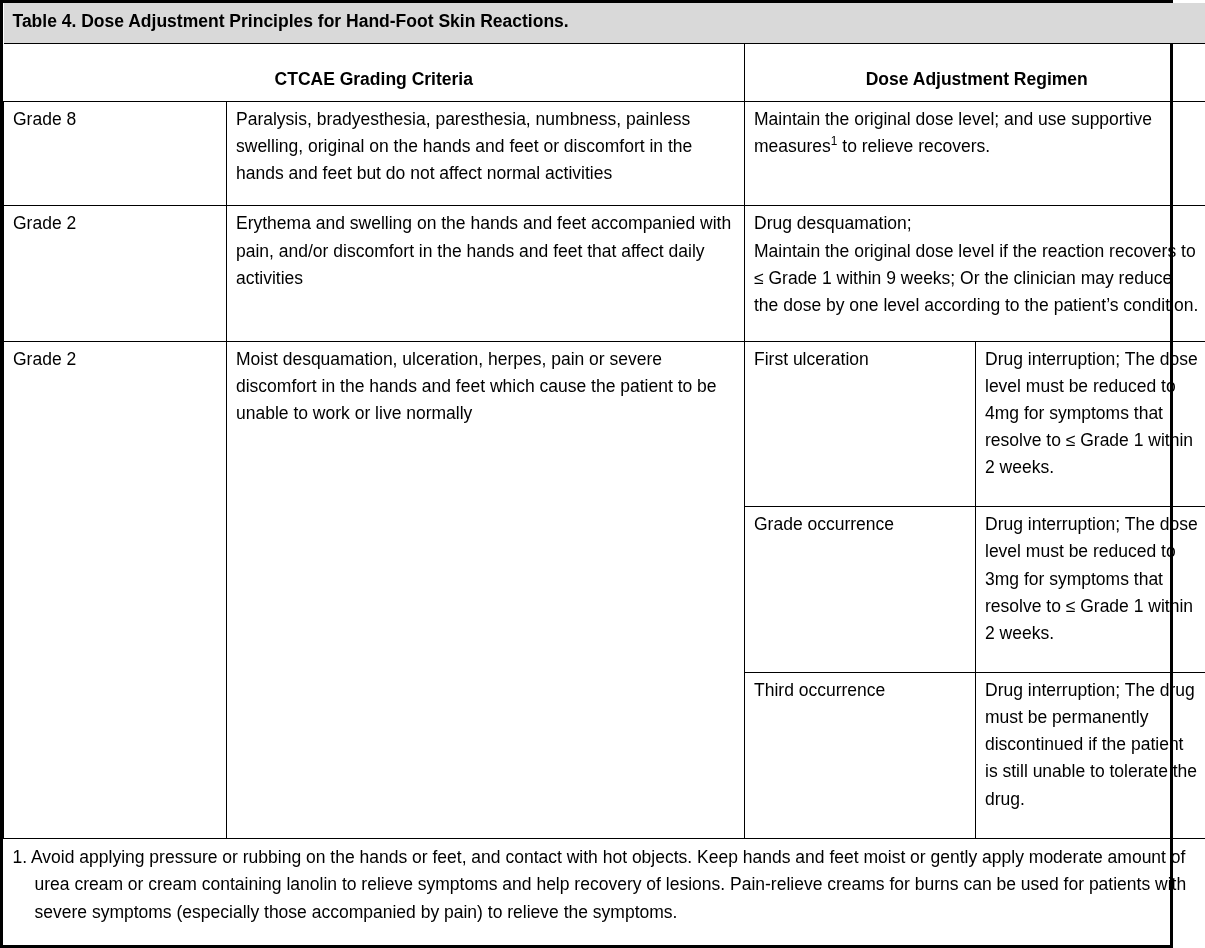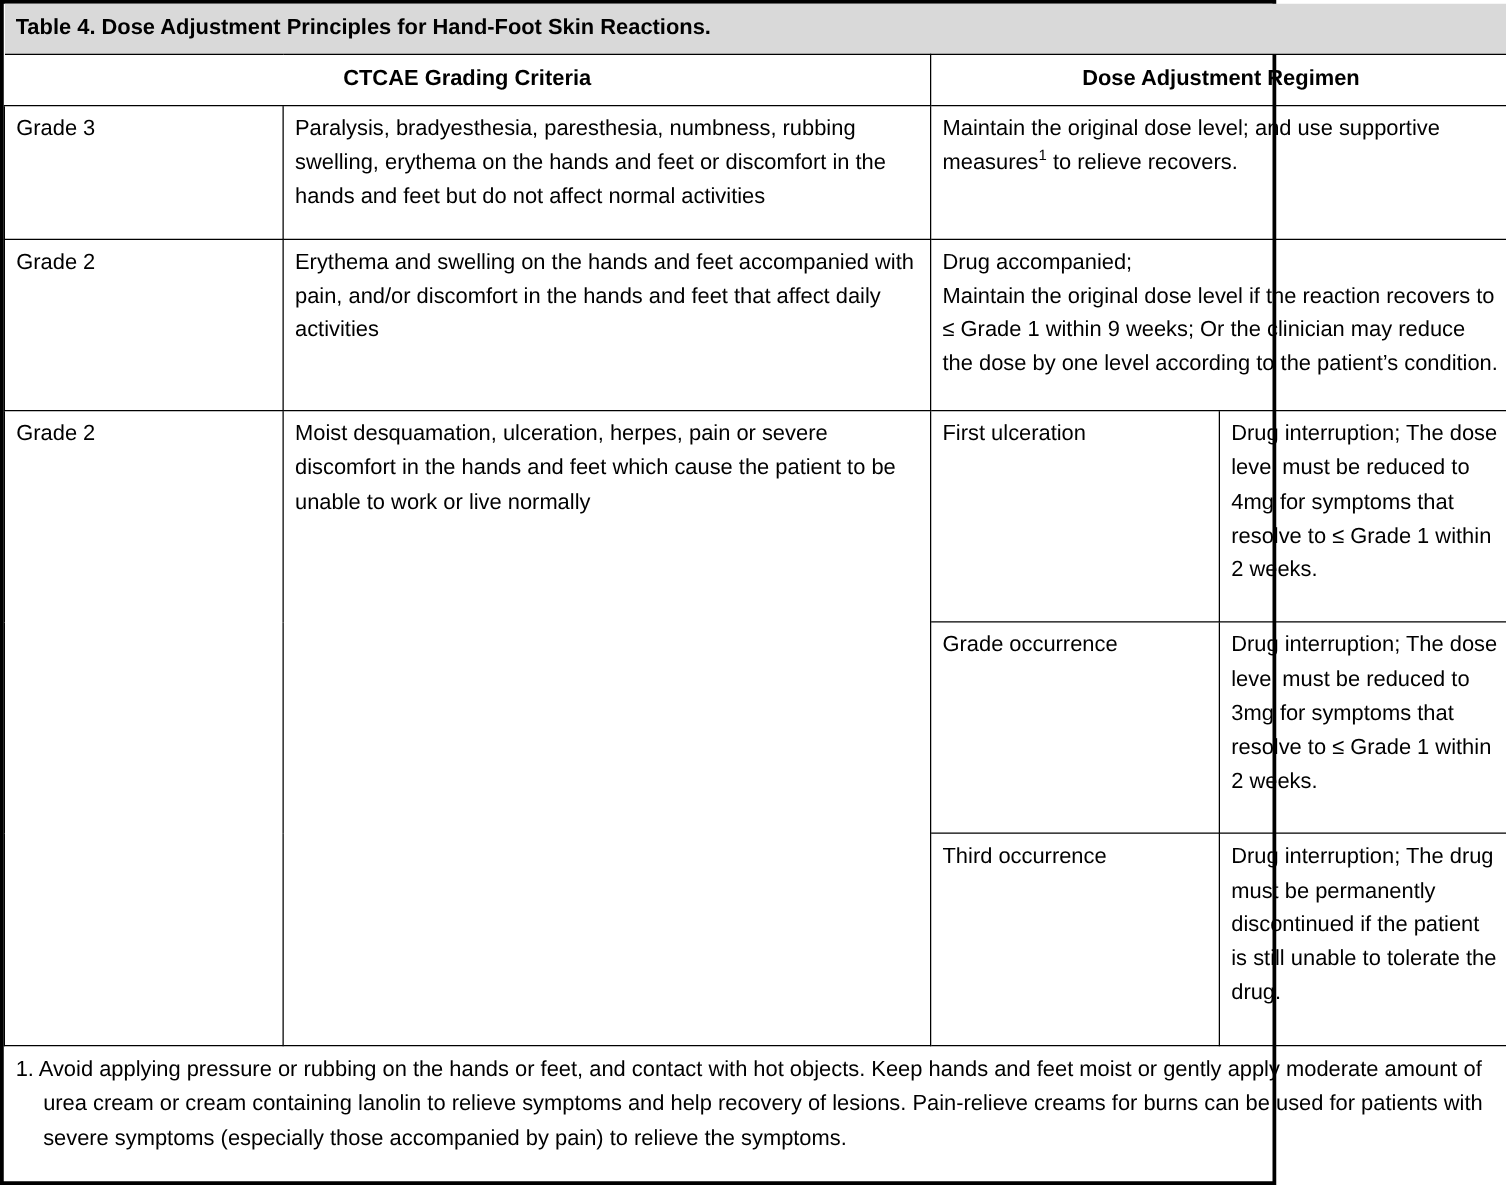--- a/index.html
+++ b/index.html
@@ -9,21 +9,21 @@
   }
   body {
     width: 1205px;
     height: 948px;
     font-family: "Liberation Sans", sans-serif;
     color: #000000;
     overflow: hidden;
   }
 
   .table-wrap {
-    width: 1021px;
+    width: 1173px;
     height: 948px;
     box-sizing: border-box;
     border: 3px solid #000000;
     background: #ffffff;
   }
 
   table.dose-table {
     width: 100%;
     height: 100%;
     border-collapse: collapse;
@@ -54,21 +54,21 @@
     height: 29px;
   }
 
   
   tr.header-row th {
     font-weight: bold;
     text-align: center;
     vertical-align: middle;
     font-size: 17.5px;
     height: 32px;
-    padding: 3px 8px 5px 8px;
+    padding: 20px 8px 5px 8px;
     border-top: none;
   }
   tr.header-row th.col-criteria { border-left: none; }
   tr.header-row th.col-regimen { border-right: none; }
 
   
   col.c-grade   { width: 223px; }
   col.c-desc    { width: 518px; }
   col.c-occ     { width: 231px; }
   col.c-action  { width: 233px; }
@@ -122,30 +122,30 @@
       <tr class="title-row">
         <td colspan="4">Table 4. Dose Adjustment Principles for Hand-Foot Skin Reactions.</td>
       </tr>
 
       <tr class="header-row">
         <th class="col-criteria" colspan="2">CTCAE Grading Criteria</th>
         <th class="col-regimen" colspan="2">Dose Adjustment Regimen</th>
       </tr>
 
       <tr>
-        <td class="grade-cell">Grade 3</td>
-        <td>Paralysis, bradyesthesia, paresthesia, numbness, rubbing swelling, erythema on the hands and feet or discomfort in the hands and feet but do not affect normal activities</td>
+        <td class="grade-cell">Grade 8</td>
+        <td>Paralysis, bradyesthesia, paresthesia, numbness, painless swelling, original on the hands and feet or discomfort in the hands and feet but do not affect normal activities</td>
         <td class="regimen-cell-full" colspan="2"><span>Maintain the original dose level; and use supportive measures</span><sup>1</sup><span> to relieve recovers.</span></td>
       </tr>
 
       <tr>
         <td class="grade-cell">Grade 2</td>
         <td>Erythema and swelling on the hands and feet accompanied with pain, and/or discomfort in the hands and feet that affect daily activities</td>
         <td class="regimen-cell-full" colspan="2">
-          <span class="nowrap-line">Drug accompanied;</span>
+          <span class="nowrap-line">Drug desquamation;</span>
           <span class="nowrap-line">Maintain the original dose level if the reaction recovers to ≤ Grade 1 within 9 weeks; Or the clinician may reduce the dose by one level according to the patient’s condition.</span>
         </td>
       </tr>
 
       <tr>
         <td class="grade-cell" rowspan="3">Grade 2</td>
         <td rowspan="3">Moist desquamation, ulceration, herpes, pain or severe discomfort in the hands and feet which cause the patient to be unable to work or live normally</td>
         <td class="occ-cell">First ulceration</td>
         <td class="action-cell">Drug interruption; The dose level must be reduced to 4mg for symptoms that resolve to ≤ Grade 1 within 2 weeks.</td>
       </tr>

